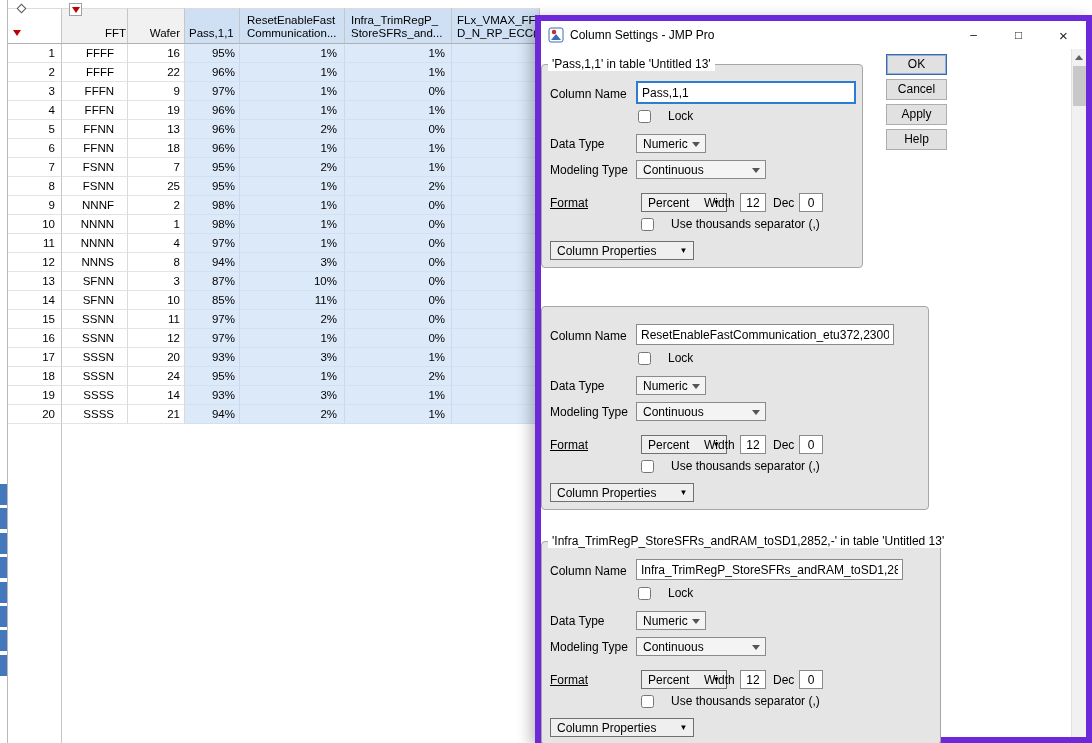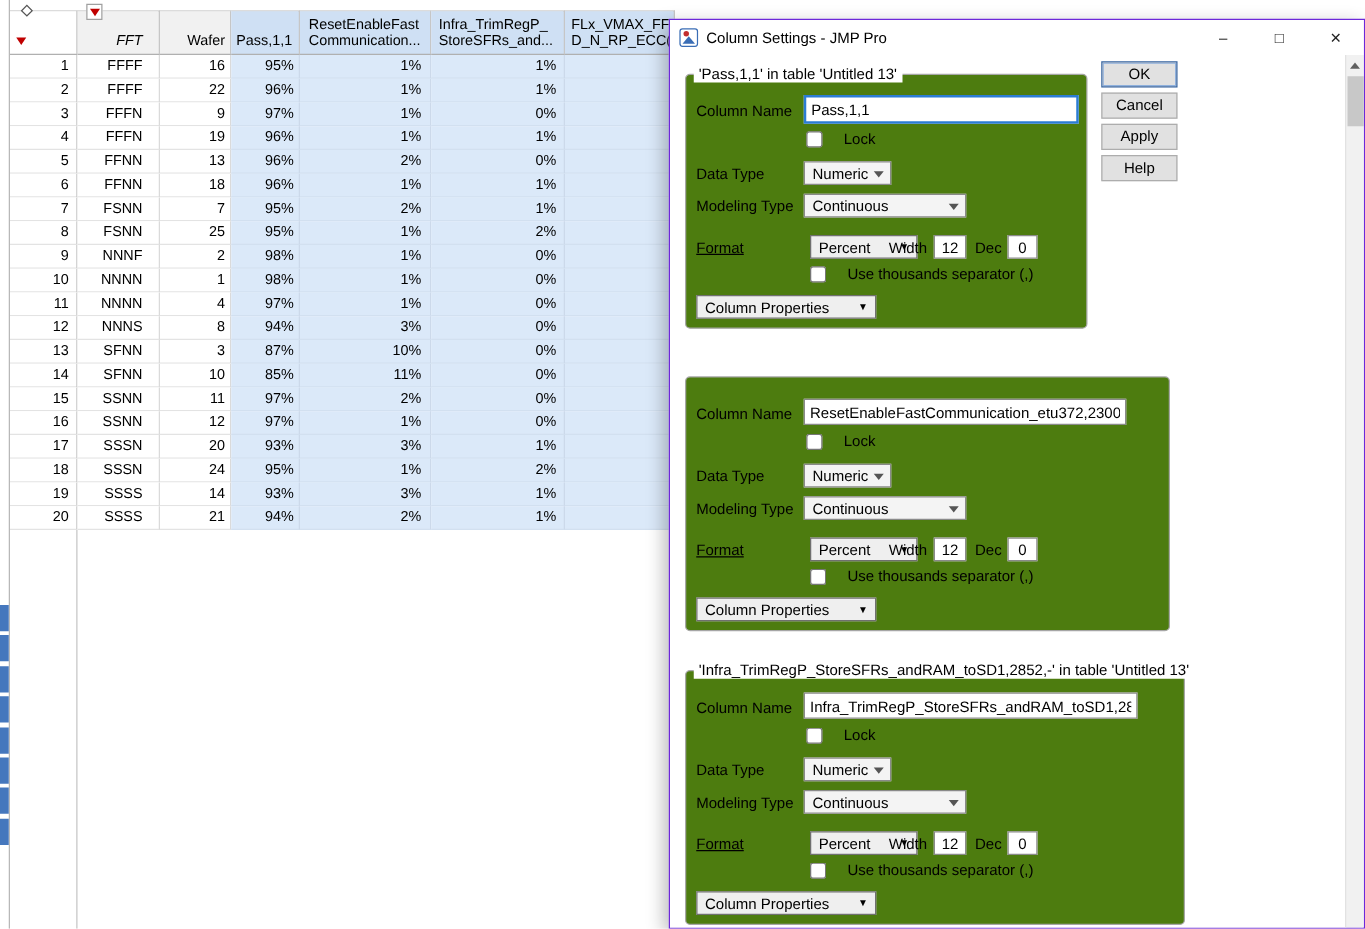--- a/index.html
+++ b/index.html
@@ -14,21 +14,21 @@
 
   
   #table-area { position:absolute; left:8px; top:0; width:532px; height:743px; background:#fff; }
   #header-row { position:absolute; left:0; top:8px; height:36px; display:grid;
                 grid-template-columns:54px 66px 57px 55px 105px 107px 88px; }
   .hcell { border-top:1px solid #dcdcdc; border-right:1px solid #c6c6c6; border-bottom:1px solid #b0b0b0;
            background:#f1f1f1; display:flex; flex-direction:column; justify-content:flex-end;
            padding:2px 4px 3px 4px; font-size:11.5px; line-height:13px; overflow:hidden; white-space:nowrap; }
   .hcell.selh { background:#cfe0f4; }
   .hcell.corner { background:#ffffff; position:relative; }
-  .h1 { text-align:right; padding-right:13px;font-style:italic; }
+  .h1 { text-align:right; padding-right:1px; }
   .h2 { text-align:right; padding-right:4px; }
   .h3 { text-align:right; padding-right:7px; }
   .h4 { padding-left:7px; }
   .h5 { padding-left:6px; }
   .h6 { padding-left:5px; }
 
   #rows { position:absolute; left:0; top:44px; }
   .trow { display:grid; grid-template-columns:54px 66px 57px 55px 105px 107px 88px; height:19px; }
   .tcell { border-right:1px solid #dadada; border-bottom:1px solid #e3e3e3; font-size:11.5px;
            line-height:18px; text-align:right; overflow:hidden; white-space:nowrap; background:#fff; }
@@ -46,21 +46,21 @@
   .diamond { position:absolute; left:10px; top:5px; width:7px; height:7px;
              border:1px solid #555; background:#fff; transform:rotate(45deg); }
   .red-tri { width:0; height:0; border-left:4px solid transparent; border-right:4px solid transparent;
              border-top:6px solid #c00000; }
   .red-tri-box { position:absolute; left:61px; top:3px; width:13px; height:13px; background:#fff;
                  border:1px solid #a0a0a0; display:flex; align-items:center; justify-content:center; }
   .corner-tri { position:absolute; left:5px; top:21px; }
 
   
   #window { position:absolute; left:535px; top:15px; width:557px; height:728px; background:#fff;
-            border:1px solid #6d28d9; box-shadow:-4px 4px 14px rgba(0,0,0,.28); z-index:10; }
+            border:6px solid #6d28d9; box-shadow:-4px 4px 14px rgba(0,0,0,.28); z-index:10; }
   .titlebar { position:absolute; top:0; left:0; right:0; height:28px; background:#fff;
               display:flex; align-items:center; }
   .app-icon { width:16px; height:16px; margin-left:7px; flex:0 0 auto; }
   .title-text { margin-left:6px; font-size:12px; white-space:nowrap; }
   .win-btns { margin-left:auto; display:flex; height:100%; }
   .win-btn { width:45px; height:100%; display:flex; align-items:center; justify-content:center;
              font-size:12px; color:#222; }
   .win-btn.closeb { font-size:15px; }
 
   .content { position:absolute; top:28px; left:0; right:15px; bottom:0; background:#fff; }
@@ -73,21 +73,21 @@
   .sb-thumb { position:absolute; top:17px; left:1px; width:13px; height:40px; background:#c8c8c8; }
 
   .dlg-btn { position:absolute; left:345px; width:61px; height:21px; background:#e1e1e1;
              border:1px solid #adadad; font-size:12px; text-align:center; line-height:19px; cursor:default; }
   #btn-ok { top:5px; border-color:#3b69a5; box-shadow:inset 0 0 0 1px #8fb0dc; }
   #btn-cancel { top:30px; }
   #btn-apply { top:55px; }
   #btn-help { top:80px; }
 
   
-  .panel { position:absolute; left:12px; height:204px; border:1px solid #a6a6a6; border-radius:4px; background:#4d7c0f; }
+  .panel { position:absolute; left:0; height:204px; border:1px solid #a6a6a6; border-radius:4px; background:#e5e5e5; }
   .panel-title { position:absolute; top:-8px; left:6px; background:#fff; padding:0 4px;
                  font-size:12px; white-space:nowrap; }
   .f-label { position:absolute; left:8px; font-size:12px; line-height:18px; white-space:nowrap; }
   .lbl-colname { top:20px; }
   .colname-input { position:absolute; left:94px; top:17px; height:21px; border:1px solid #8a8a8a;
                    font-size:12px; padding:0 4px; font-family:inherit; background:#fff; }
   .panel-0 .colname-input { border:2px solid #2b7cd3; height:23px; top:16px; }
   .chk { position:absolute; display:flex; align-items:center; gap:17px; font-size:12px; white-space:nowrap; }
   .chk input { width:13px; height:13px; margin:0; }
   .chk-lock { left:96px; top:44px; }

